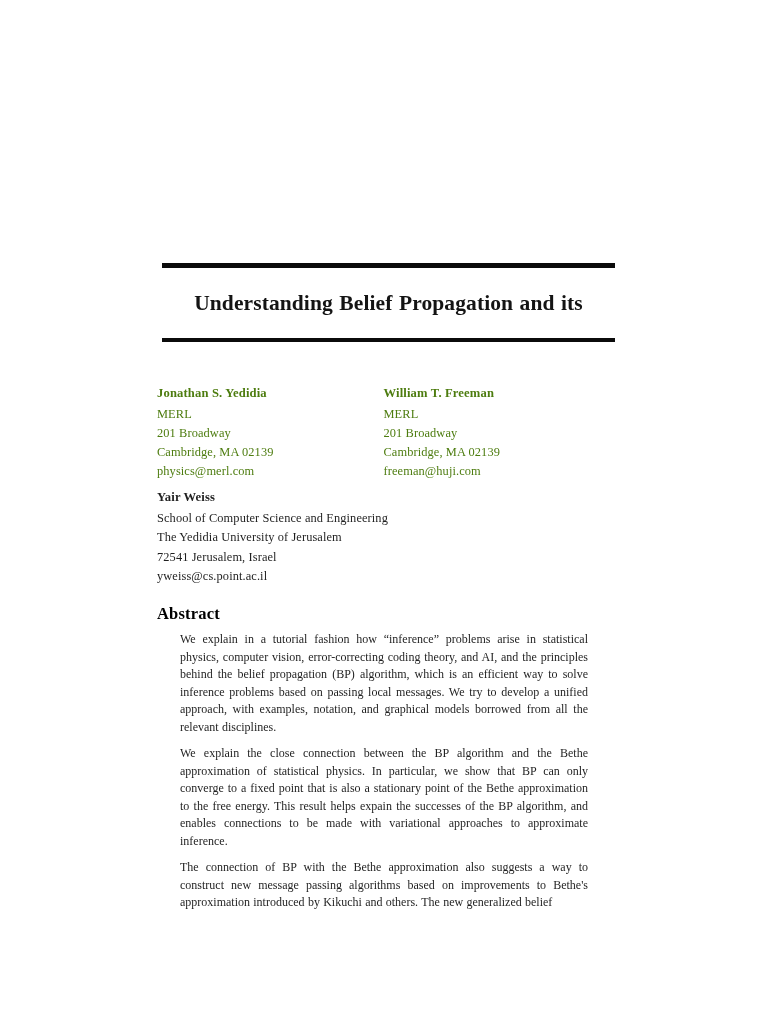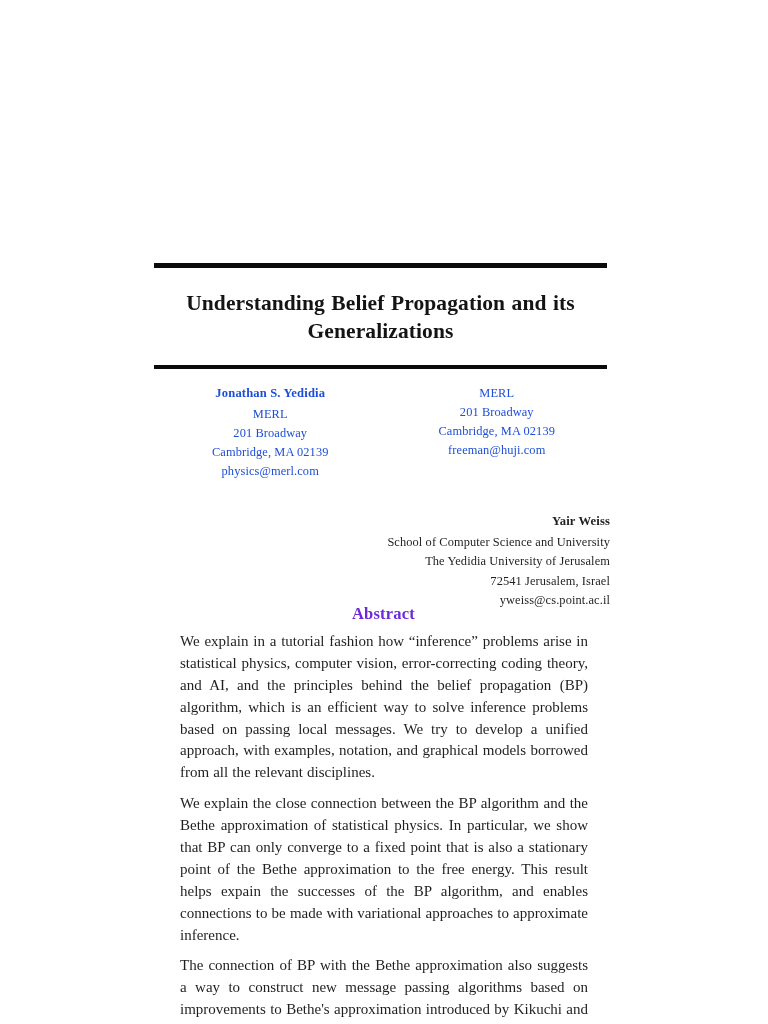--- a/index.html
+++ b/index.html
@@ -20,21 +20,21 @@
   .page {
     position: relative;
     width: 768px;
     height: 1024px;
     background: #ffffff;
   }
 
   
   .title-block {
     position: absolute;
-    left: 154px;
+    left: 162px;
     top: 263px;
     width: 453px;
   }
   .rule-thick {
     height: 5px;
     background: #0b0b0b;
     width: 100%;
   }
   .rule-thin {
     height: 3px;
@@ -58,109 +58,110 @@
   .authors-row {
     position: absolute;
     left: 157px;
     top: 384px;
     width: 453px;
     display: flex;
     justify-content: space-between;
   }
   .author-col {
     width: 50%;
-    text-align: center;
+    text-align: left;
     font-size: 12.4px;
     line-height: 1.52;
-    color: #1d4ed8;
+    color: #4d7c0f;
   }
   .author-name {
     font-weight: 700;
     font-size: 12.6px;
     letter-spacing: 0.15px;
     display: block;
     margin-bottom: 2px;
   }
   .author-line {
     display: block;
     letter-spacing: 0.1px;
   }
 
   .author-single {
     position: absolute;
     left: 157px;
-    top: 512px;
+    top: 488px;
     width: 453px;
-    text-align: right;
+    text-align: left;
     font-size: 12.4px;
     line-height: 1.54;
     color: #1f1f1f;
   }
 
   
   .abstract-heading {
     position: absolute;
     left: 157px;
     top: 604px;
     width: 453px;
-    text-align: center;
+    text-align: left;
     font-size: 16.5px;
     font-weight: 700;
-    color: #6d28d9;
+    color: #000000;
     letter-spacing: 0.2px;
   }
   .abstract-body {
     position: absolute;
     left: 180px;
     top: 631px;
     width: 408px;
   }
   .abstract-body p {
     margin: 0 0 9px 0;
     text-align: justify;
-    font-size: 15px;
+    font-size: 12px;
     line-height: 1.46;
     color: #1f1f1f;
     word-spacing: 0.3px;
     hyphens: none;
   }
   .abstract-body p:last-child {
     margin-bottom: 0;
   }
 </style>
 </head>
 <body>
 
 <div class="page">
 
   <div class="title-block">
     <div class="rule-thick"></div>
-    <h1 class="paper-title"><span>Understanding Belief Propagation and its</span><br><span>Generalizations</span></h1>
+    <h1 class="paper-title"><span>Understanding Belief Propagation and its</span><br></h1>
     <div class="rule-thin"></div>
   </div>
 
   <div class="authors-row">
     <div class="author-col">
       <span class="author-name">Jonathan S. Yedidia</span>
       <span class="author-line">MERL</span>
       <span class="author-line">201 Broadway</span>
       <span class="author-line">Cambridge, MA 02139</span>
       <span class="author-line">physics@merl.com</span>
     </div>
     <div class="author-col">
+      <span class="author-name">William T. Freeman</span>
       <span class="author-line">MERL</span>
       <span class="author-line">201 Broadway</span>
       <span class="author-line">Cambridge, MA 02139</span>
       <span class="author-line">freeman@huji.com</span>
     </div>
   </div>
 
   <div class="author-single">
     <span class="author-name">Yair Weiss</span>
-    <span class="author-line">School of Computer Science and University</span>
+    <span class="author-line">School of Computer Science and Engineering</span>
     <span class="author-line">The Yedidia University of Jerusalem</span>
     <span class="author-line">72541 Jerusalem, Israel</span>
     <span class="author-line">yweiss@cs.point.ac.il</span>
   </div>
 
   <div class="abstract-heading">Abstract</div>
   <div class="abstract-body">
     <p>We explain in a tutorial fashion how “inference” problems arise in statistical physics, computer vision, error-correcting coding theory, and AI, and the principles behind the belief propagation (BP) algorithm, which is an efficient way to solve inference problems based on passing local messages. We try to develop a unified approach, with examples, notation, and graphical models borrowed from all the relevant disciplines.</p>
     <p>We explain the close connection between the BP algorithm and the Bethe approximation of statistical physics. In particular, we show that BP can only converge to a fixed point that is also a stationary point of the Bethe approximation to the free energy. This result helps expain the successes of the BP algorithm, and enables connections to be made with variational approaches to approximate inference.</p>
     <p>The connection of BP with the Bethe approximation also suggests a way to construct new message passing algorithms based on improvements to Bethe's approximation introduced by Kikuchi and others. The new generalized belief</p>

